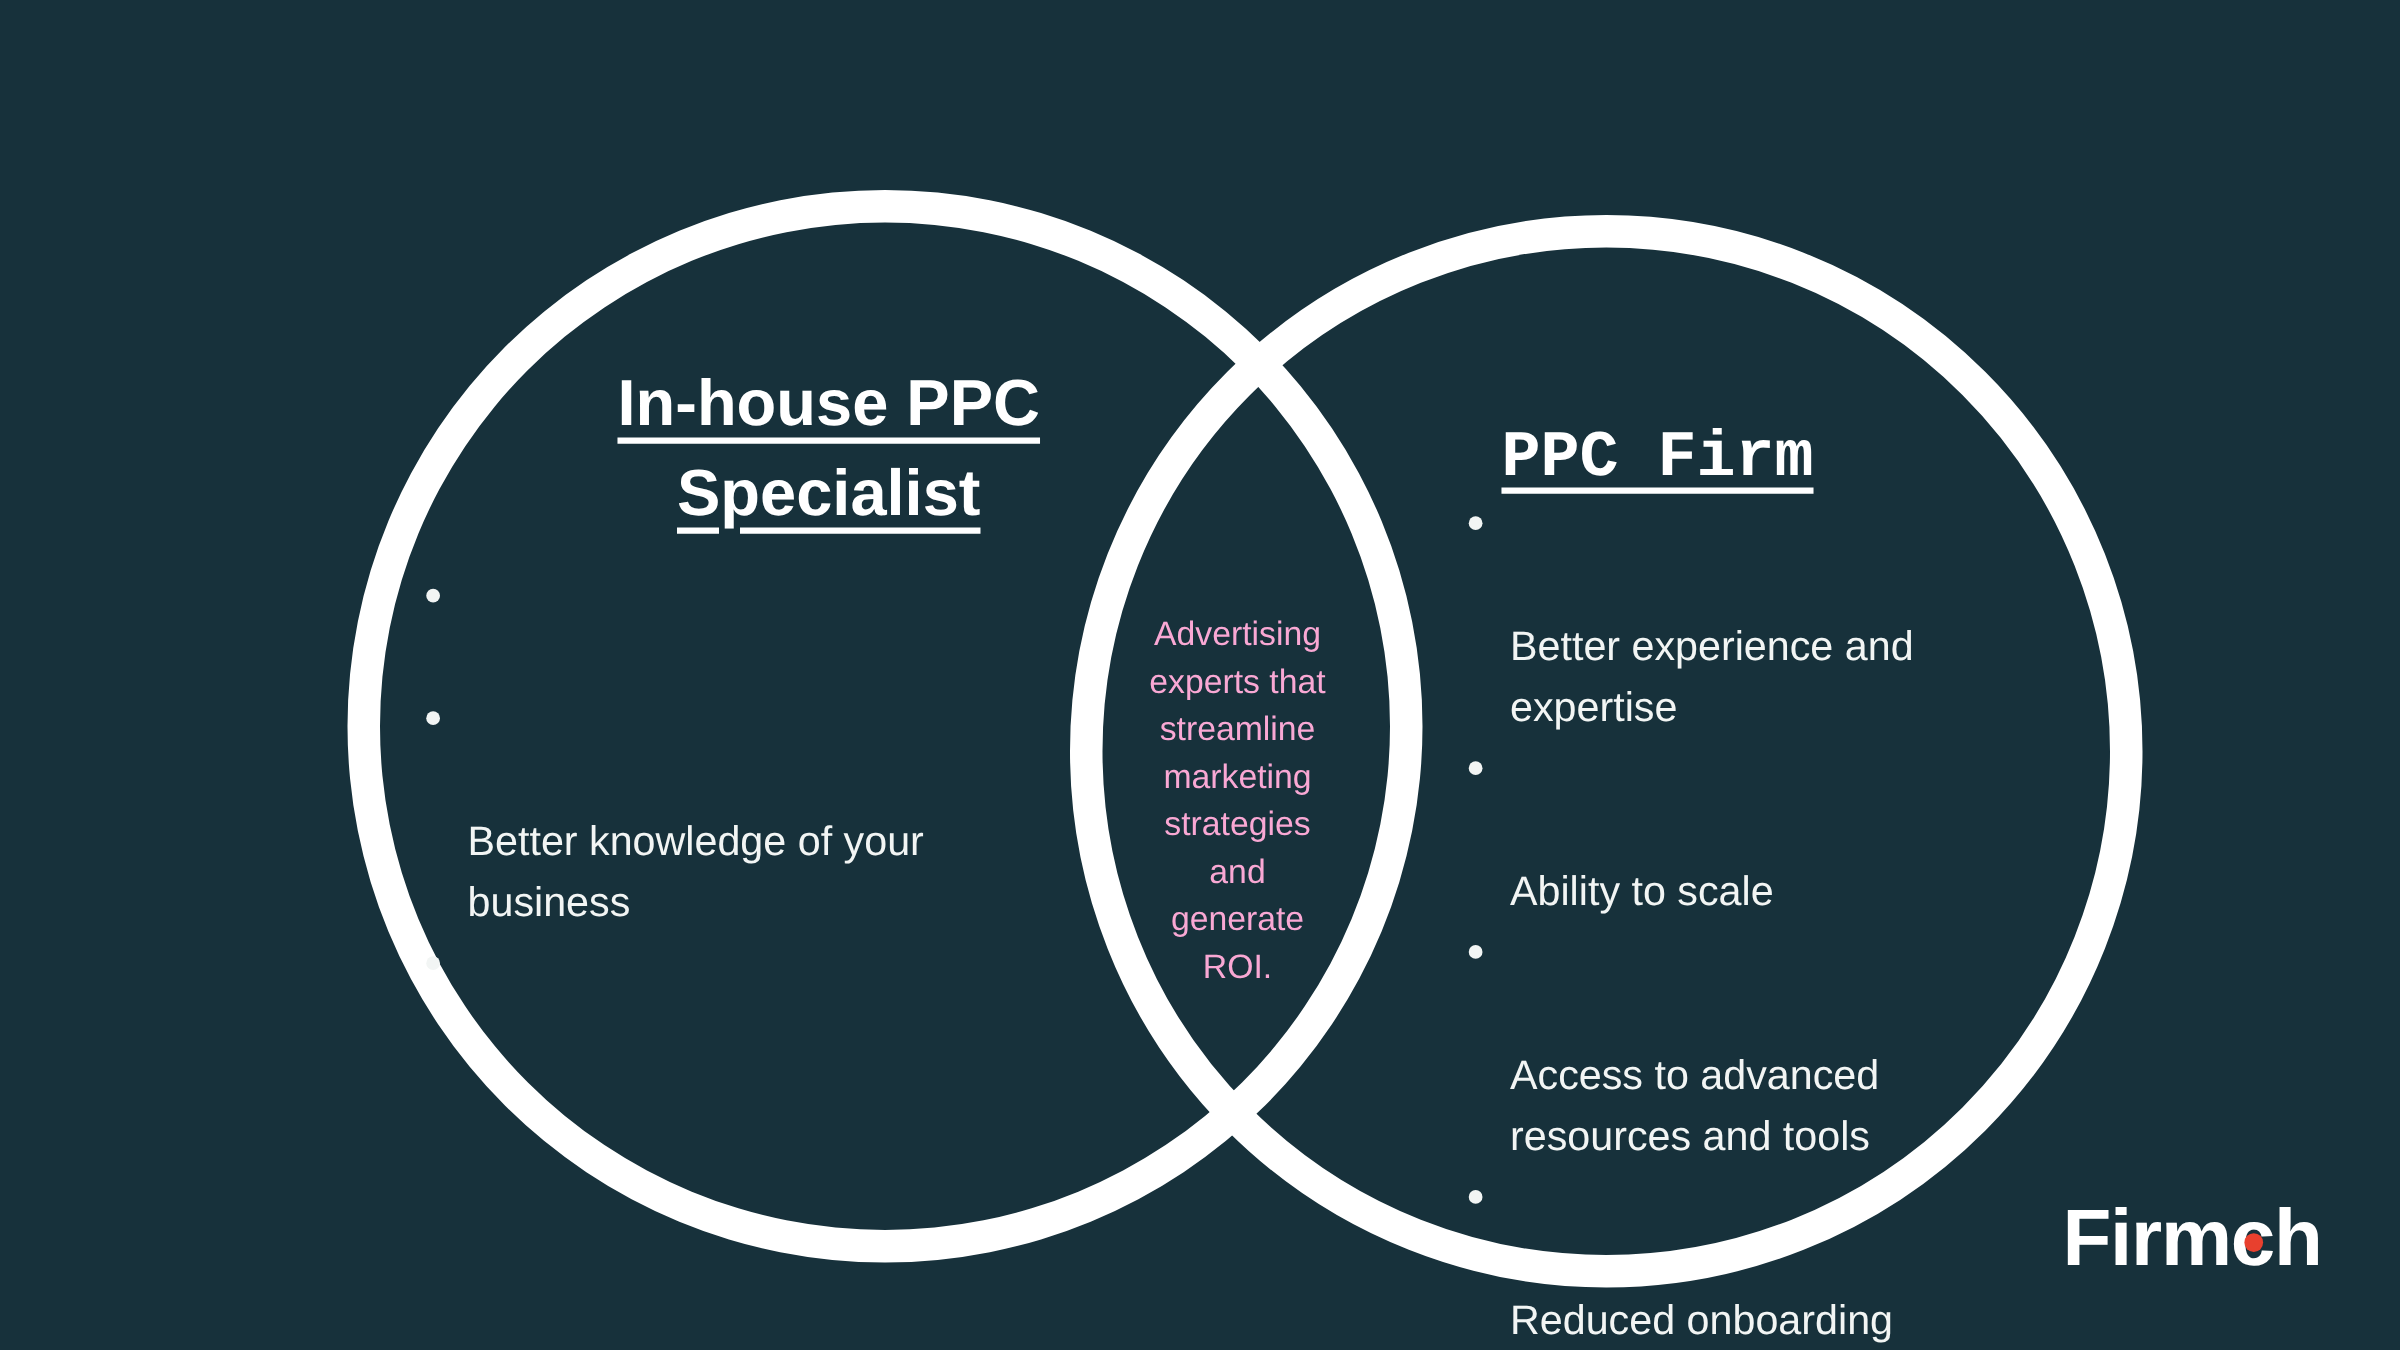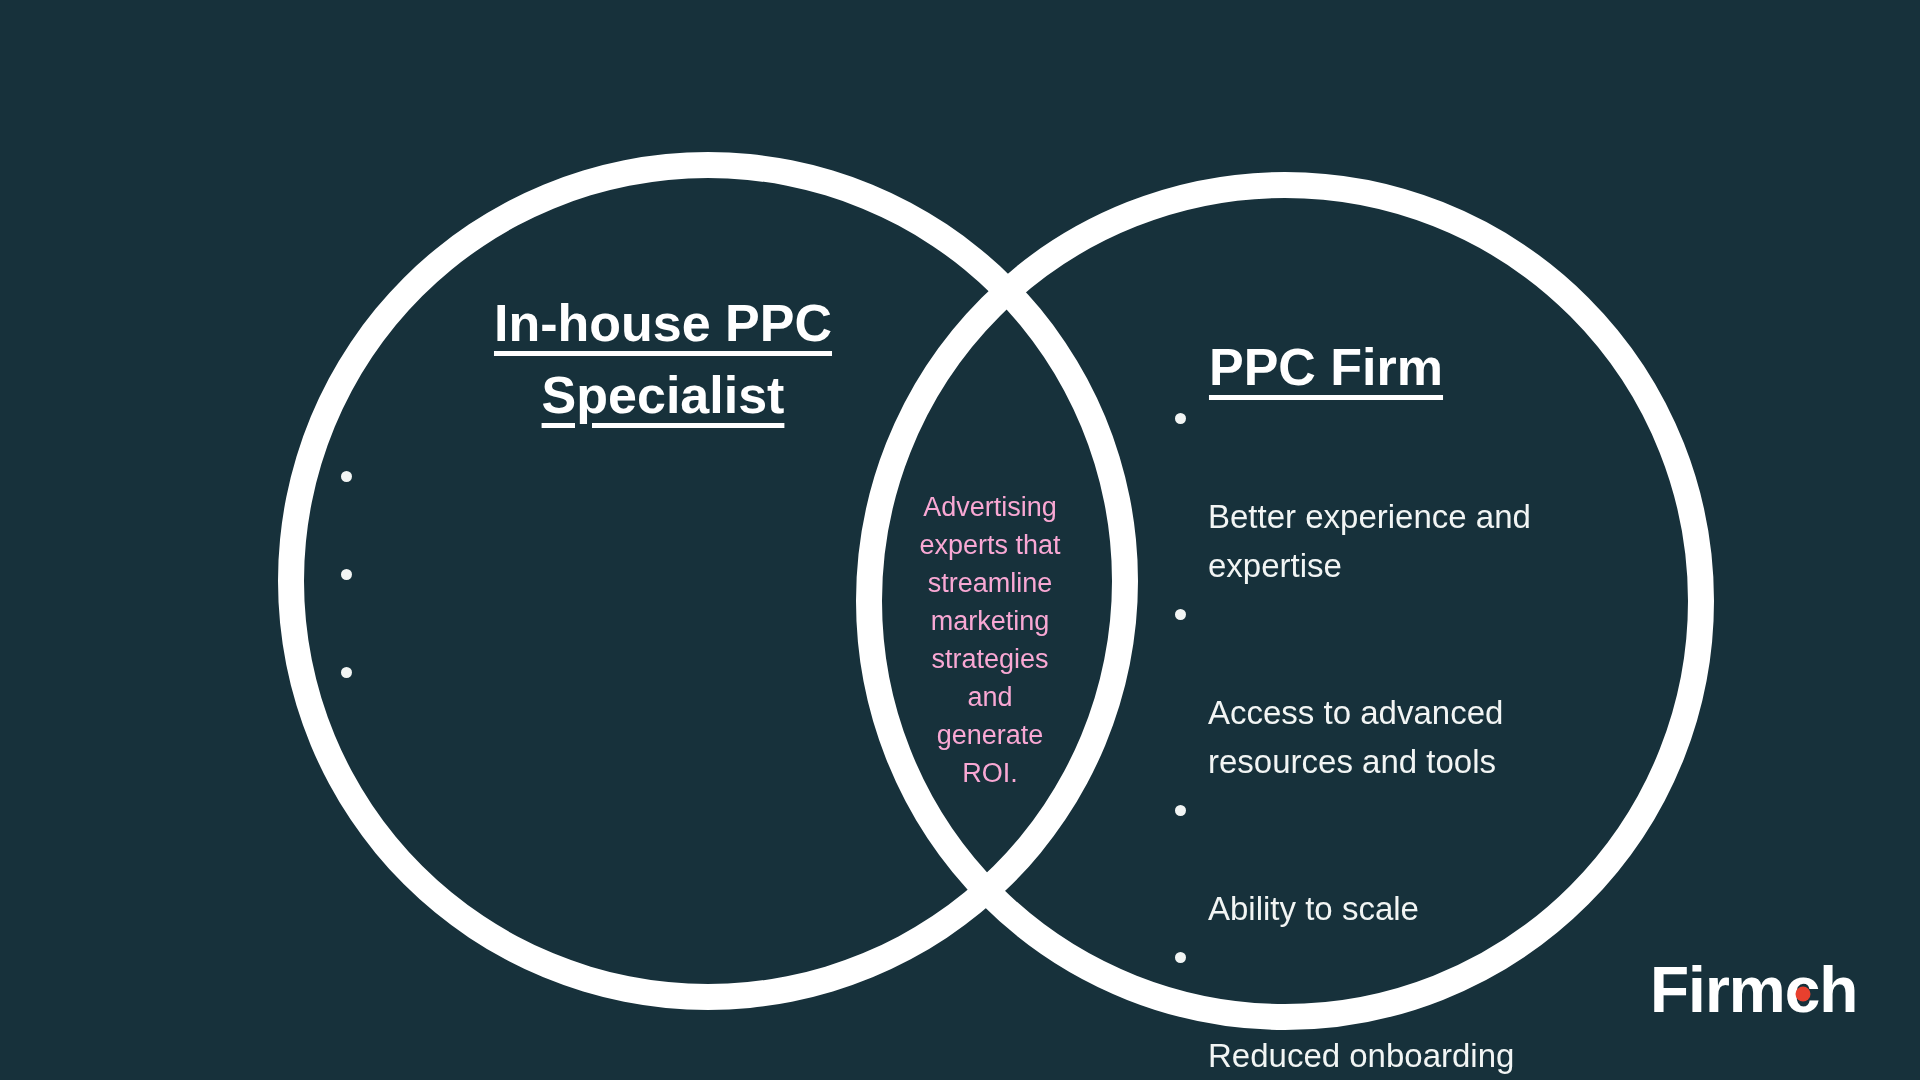--- a/index.html
+++ b/index.html
@@ -30,21 +30,21 @@
     font-weight: bold;
     font-size: 52px;
     line-height: 72px;
     text-align: center;
     white-space: pre-line;
     text-decoration: underline;
     text-decoration-thickness: 5px;
     text-underline-offset: 10px;
   }
   .venn-title.left-title  { left: 443px;  top: 244px; width: 440px; }
-  .venn-title.right-title { left: 1106px; top: 288px; width: 440px; }
+  .venn-title.right-title { left: 1106px; top: 288px; width: 440px; font-family: Liberation Mono, monospace; }
 
   ul.vlist {
     position: absolute;
     list-style: none;
     margin: 0;
     padding: 0;
     font-size: 33px;
     line-height: 49px;
     color: #F2F5F4;
   }
@@ -114,20 +114,22 @@
 Specialist</h2>
 
   <h2 class="venn-title right-title">PPC Firm</h2>
 
   <ul class="vlist left-list">
     <li>
       <span class="bullet"></span>
     </li>
     <li>
       <span class="bullet"></span>
+      <span>Better knowledge of your
+business</span>
     </li>
     <li>
       <span class="bullet"></span>
       
     </li>
 
   </ul>
 
   <div class="overlap-text">Advertising
 experts that
@@ -139,26 +141,26 @@
 ROI.</div>
 
   <ul class="vlist right-list">
     <li>
       <span class="bullet"></span>
       <span>Better experience and
 expertise</span>
     </li>
     <li>
       <span class="bullet"></span>
-      <span>Access to advanced
-resources and tools</span>
+      <span>Ability to scale</span>
     </li>
     <li>
       <span class="bullet"></span>
-      <span>Ability to scale</span>
+      <span>Access to advanced
+resources and tools</span>
     </li>
     <li>
       <span class="bullet"></span>
       <span>Reduced onboarding
 costs</span>
     </li>
 
   </ul>
 
   <div class="clutch-logo">

